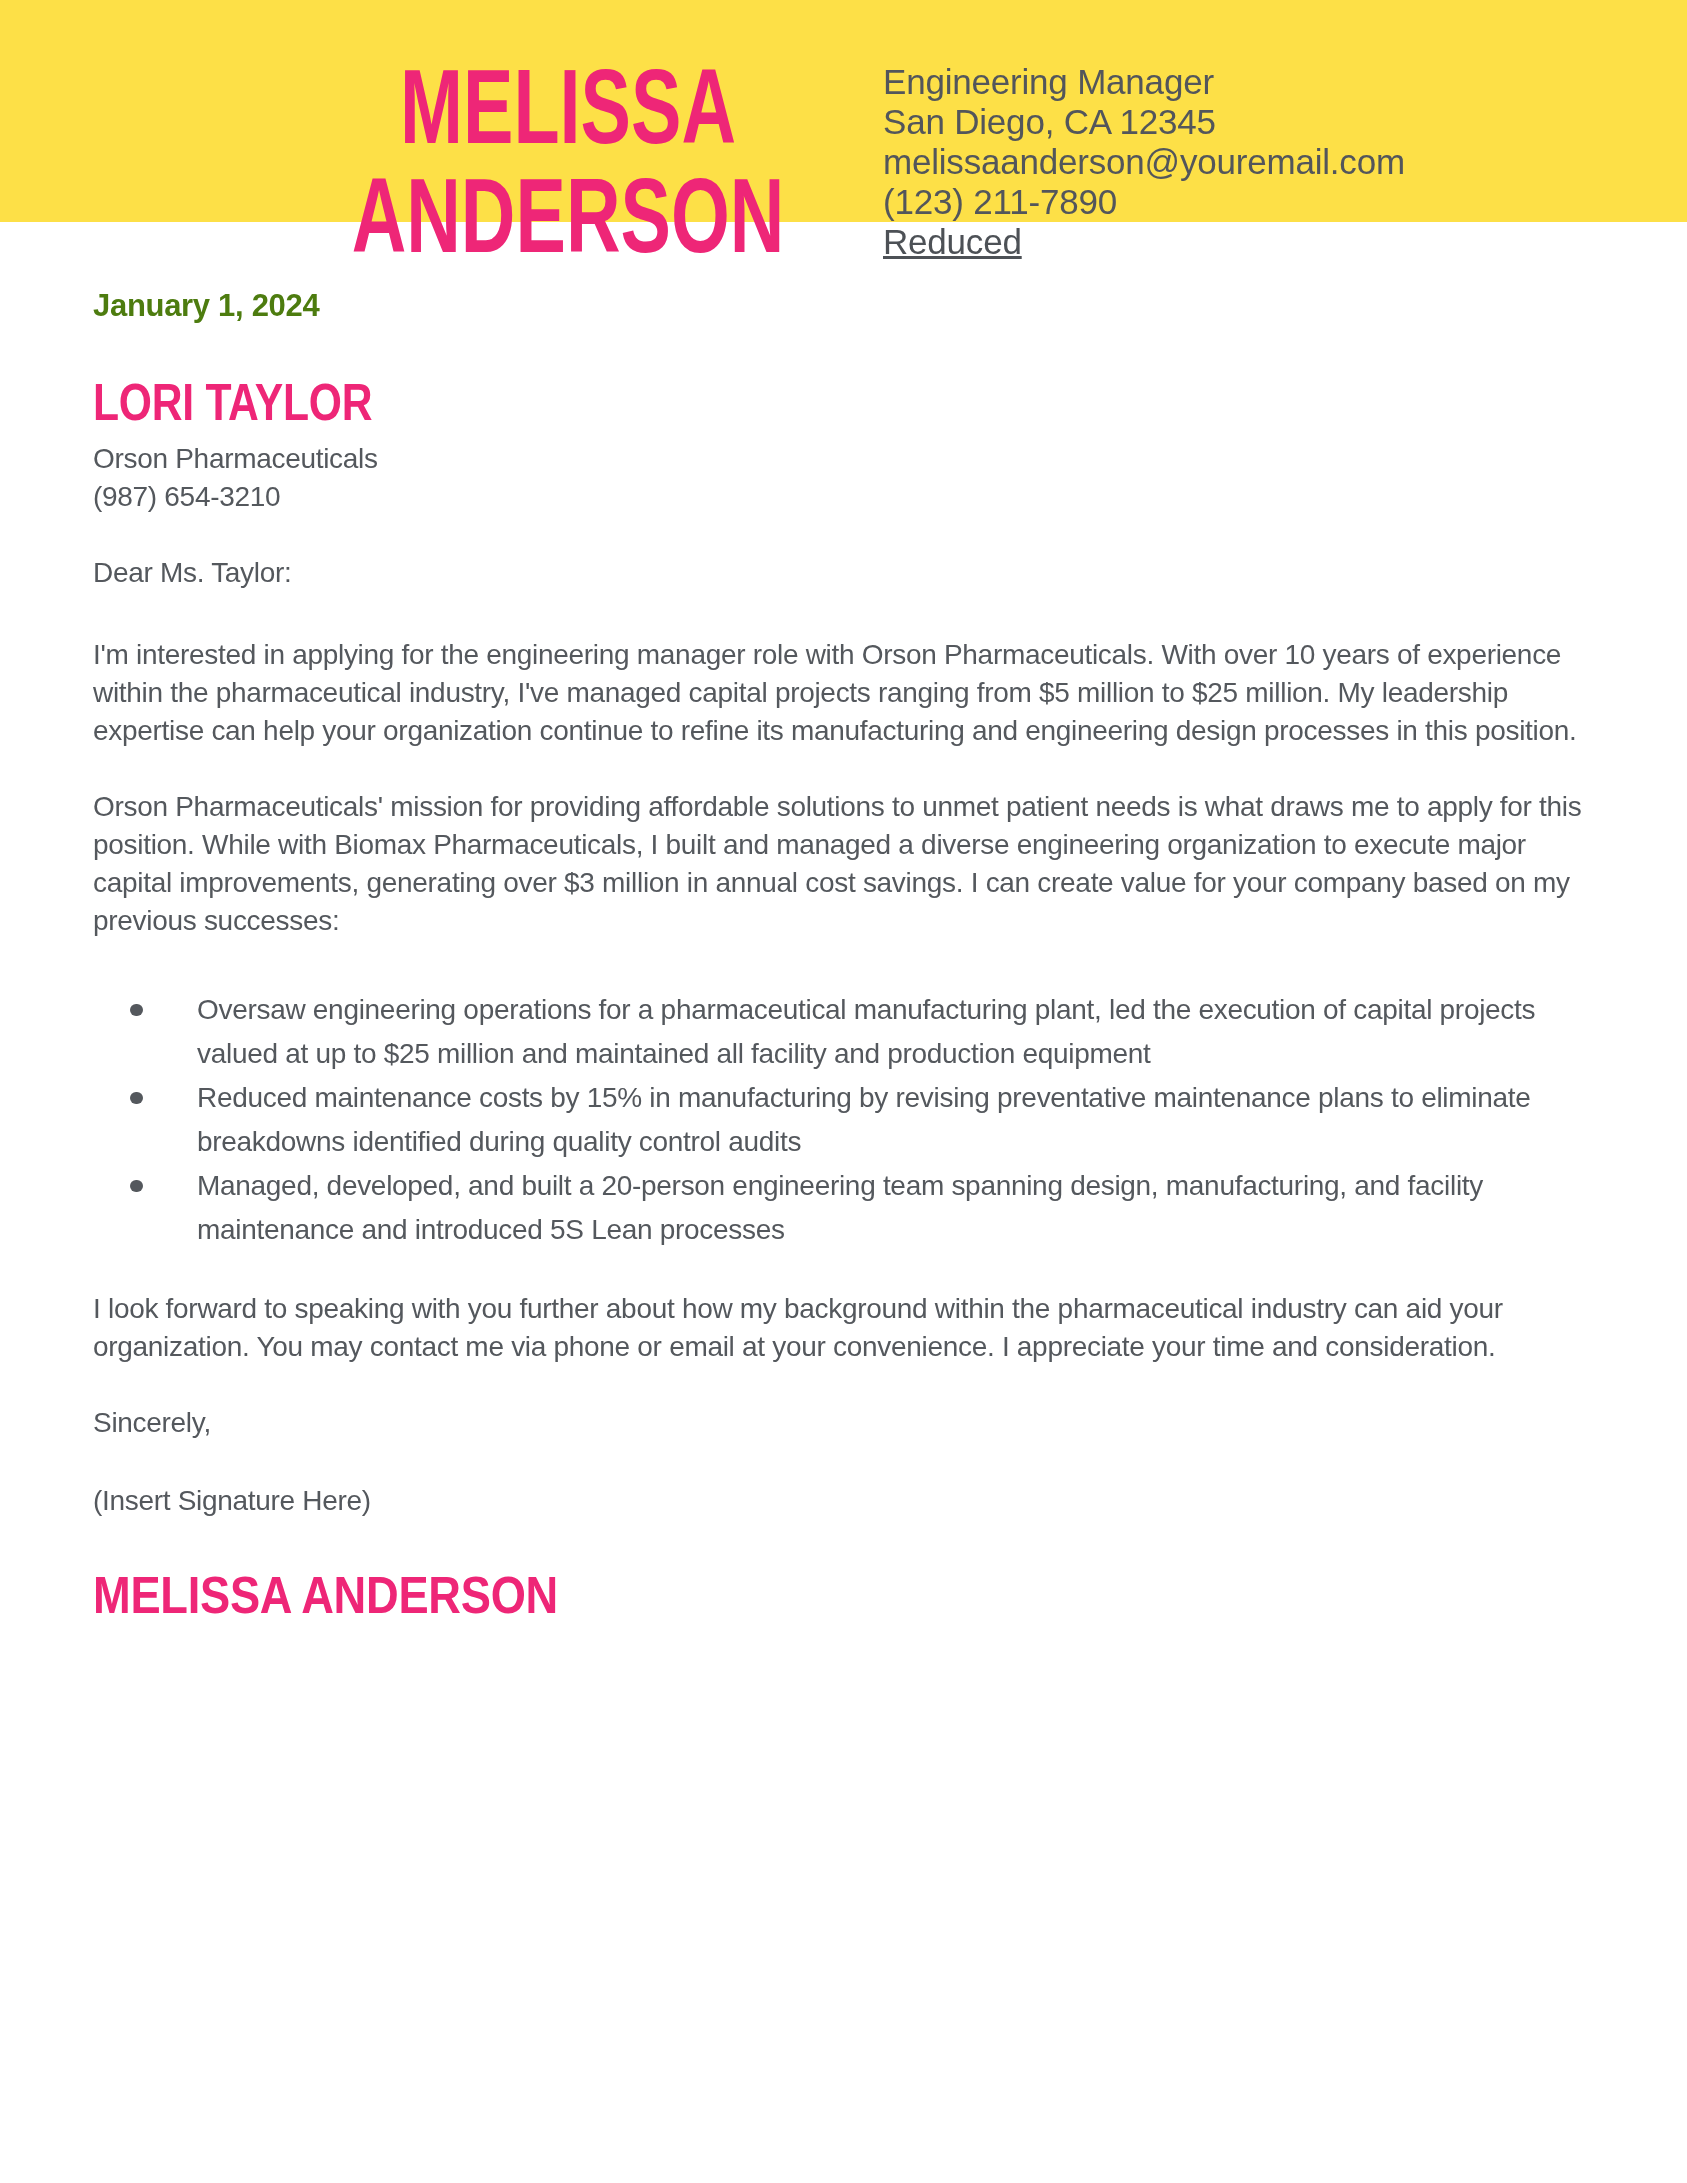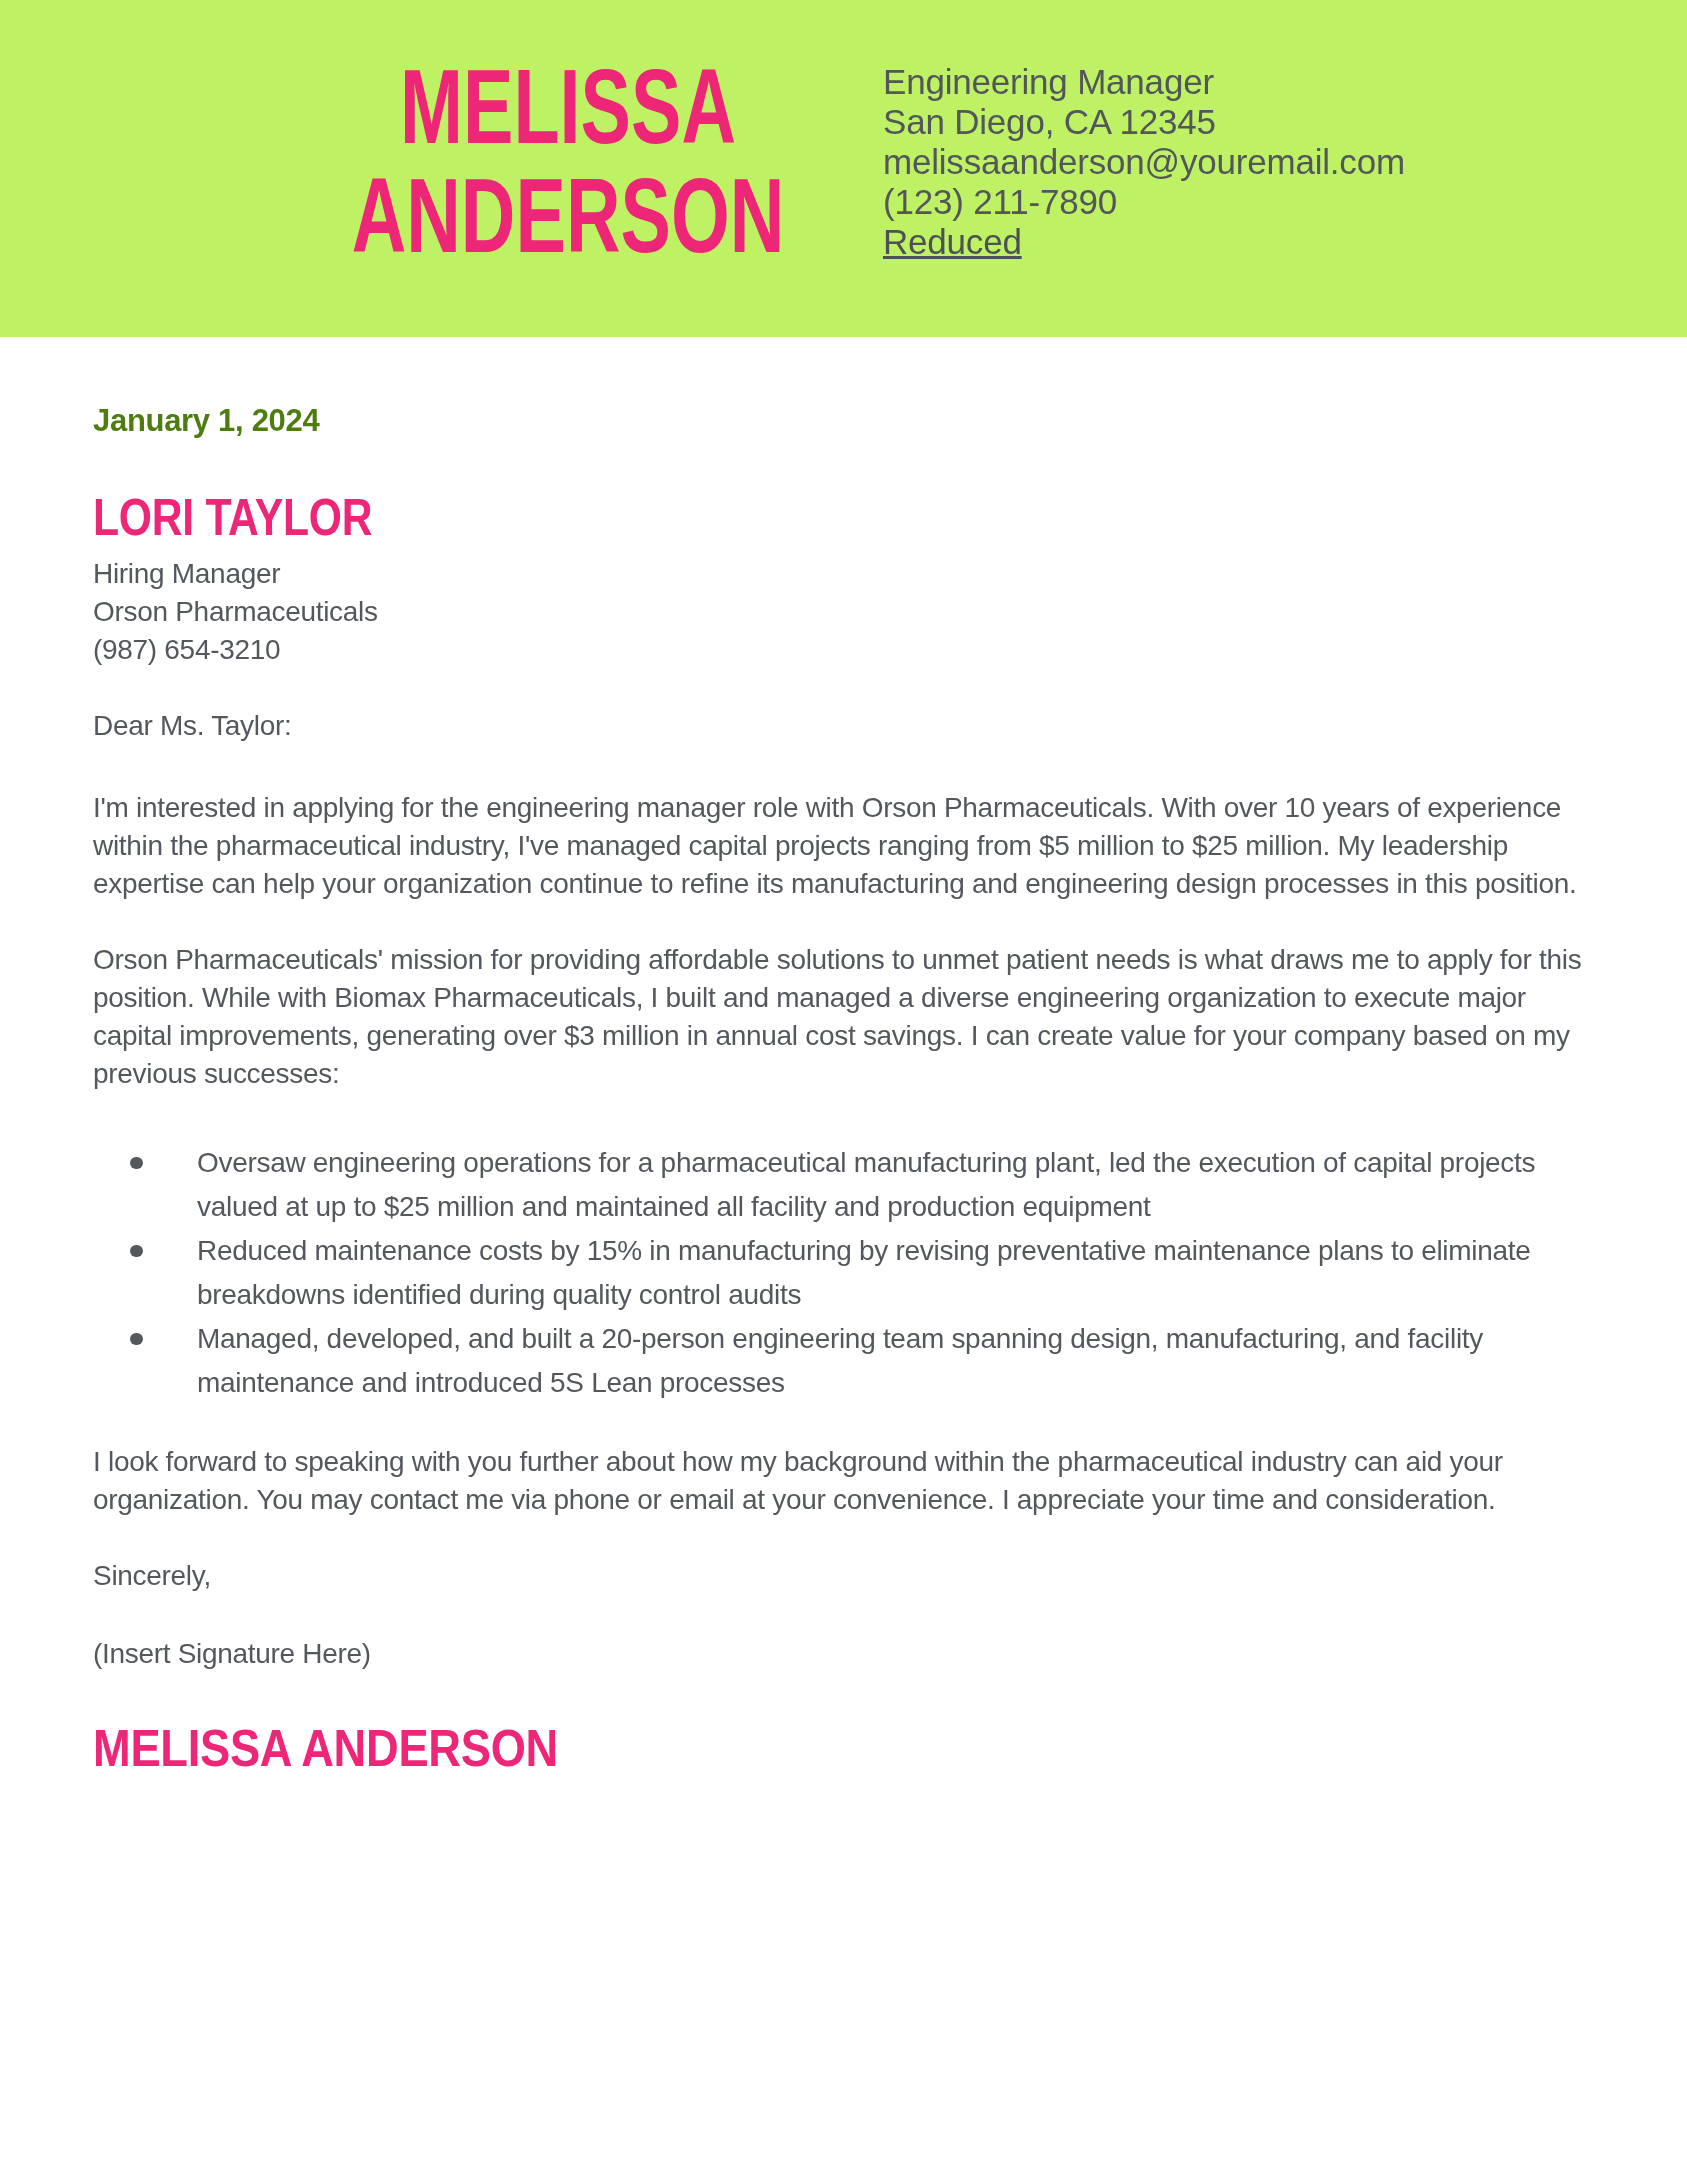--- a/index.html
+++ b/index.html
@@ -1,20 +1,20 @@
 <!DOCTYPE html>
 <html style="font-size:10.6px"><head>
 <meta charset="utf-8">
 <style>
   * { margin:0; padding:0; box-sizing:border-box; }
   html,body { width:1687px; height:2183px; background:#ffffff; }
   body { font-family:"Liberation Sans", sans-serif; color:#54585D; overflow:hidden; }
 
   
-  .header { position:relative; width:100%; height:337px; background:#bef264; }
+  .header { position:relative; width:100%; height:222px; background:#fde047; }
 
   .applicant-name {
     position:absolute; left:204px; top:52px; width:728px;
     text-align:center; color:#EE2677; font-weight:700;
     font-size:105px; line-height:109px; letter-spacing:0;
     transform:scaleX(0.72); transform-origin:50% 0;
     white-space:nowrap;
   }
 
   .contact {
@@ -75,21 +75,20 @@
     <div><a href="#">Reduced</a></div>
   </div>
 </div>
 
 <div class="content">
   <div class="date">January 1, 2024</div>
 
   <div class="recipient-name">LORI TAYLOR</div>
 
   <div class="recipient-details">
-    <div>Hiring Manager</div>
     <div>Orson Pharmaceuticals</div>
     <div>(987) 654-3210</div>
   </div>
 
   <div class="salutation">Dear Ms. Taylor:</div>
 
   <p class="para-1">I'm interested in applying for the engineering manager role with Orson Pharmaceuticals. With over 10 years of experience within the pharmaceutical industry, I've managed capital projects ranging from $5 million to $25 million. My leadership expertise can help your organization continue to refine its manufacturing and engineering design processes in this position.</p>
 
   <p class="para-2">Orson Pharmaceuticals' mission for providing affordable solutions to unmet patient needs is what draws me to apply for this position. While with Biomax Pharmaceuticals, I built and managed a diverse engineering organization to execute major capital improvements, generating over $3 million in annual cost savings. I can create value for your company based on my previous successes:</p>
 

